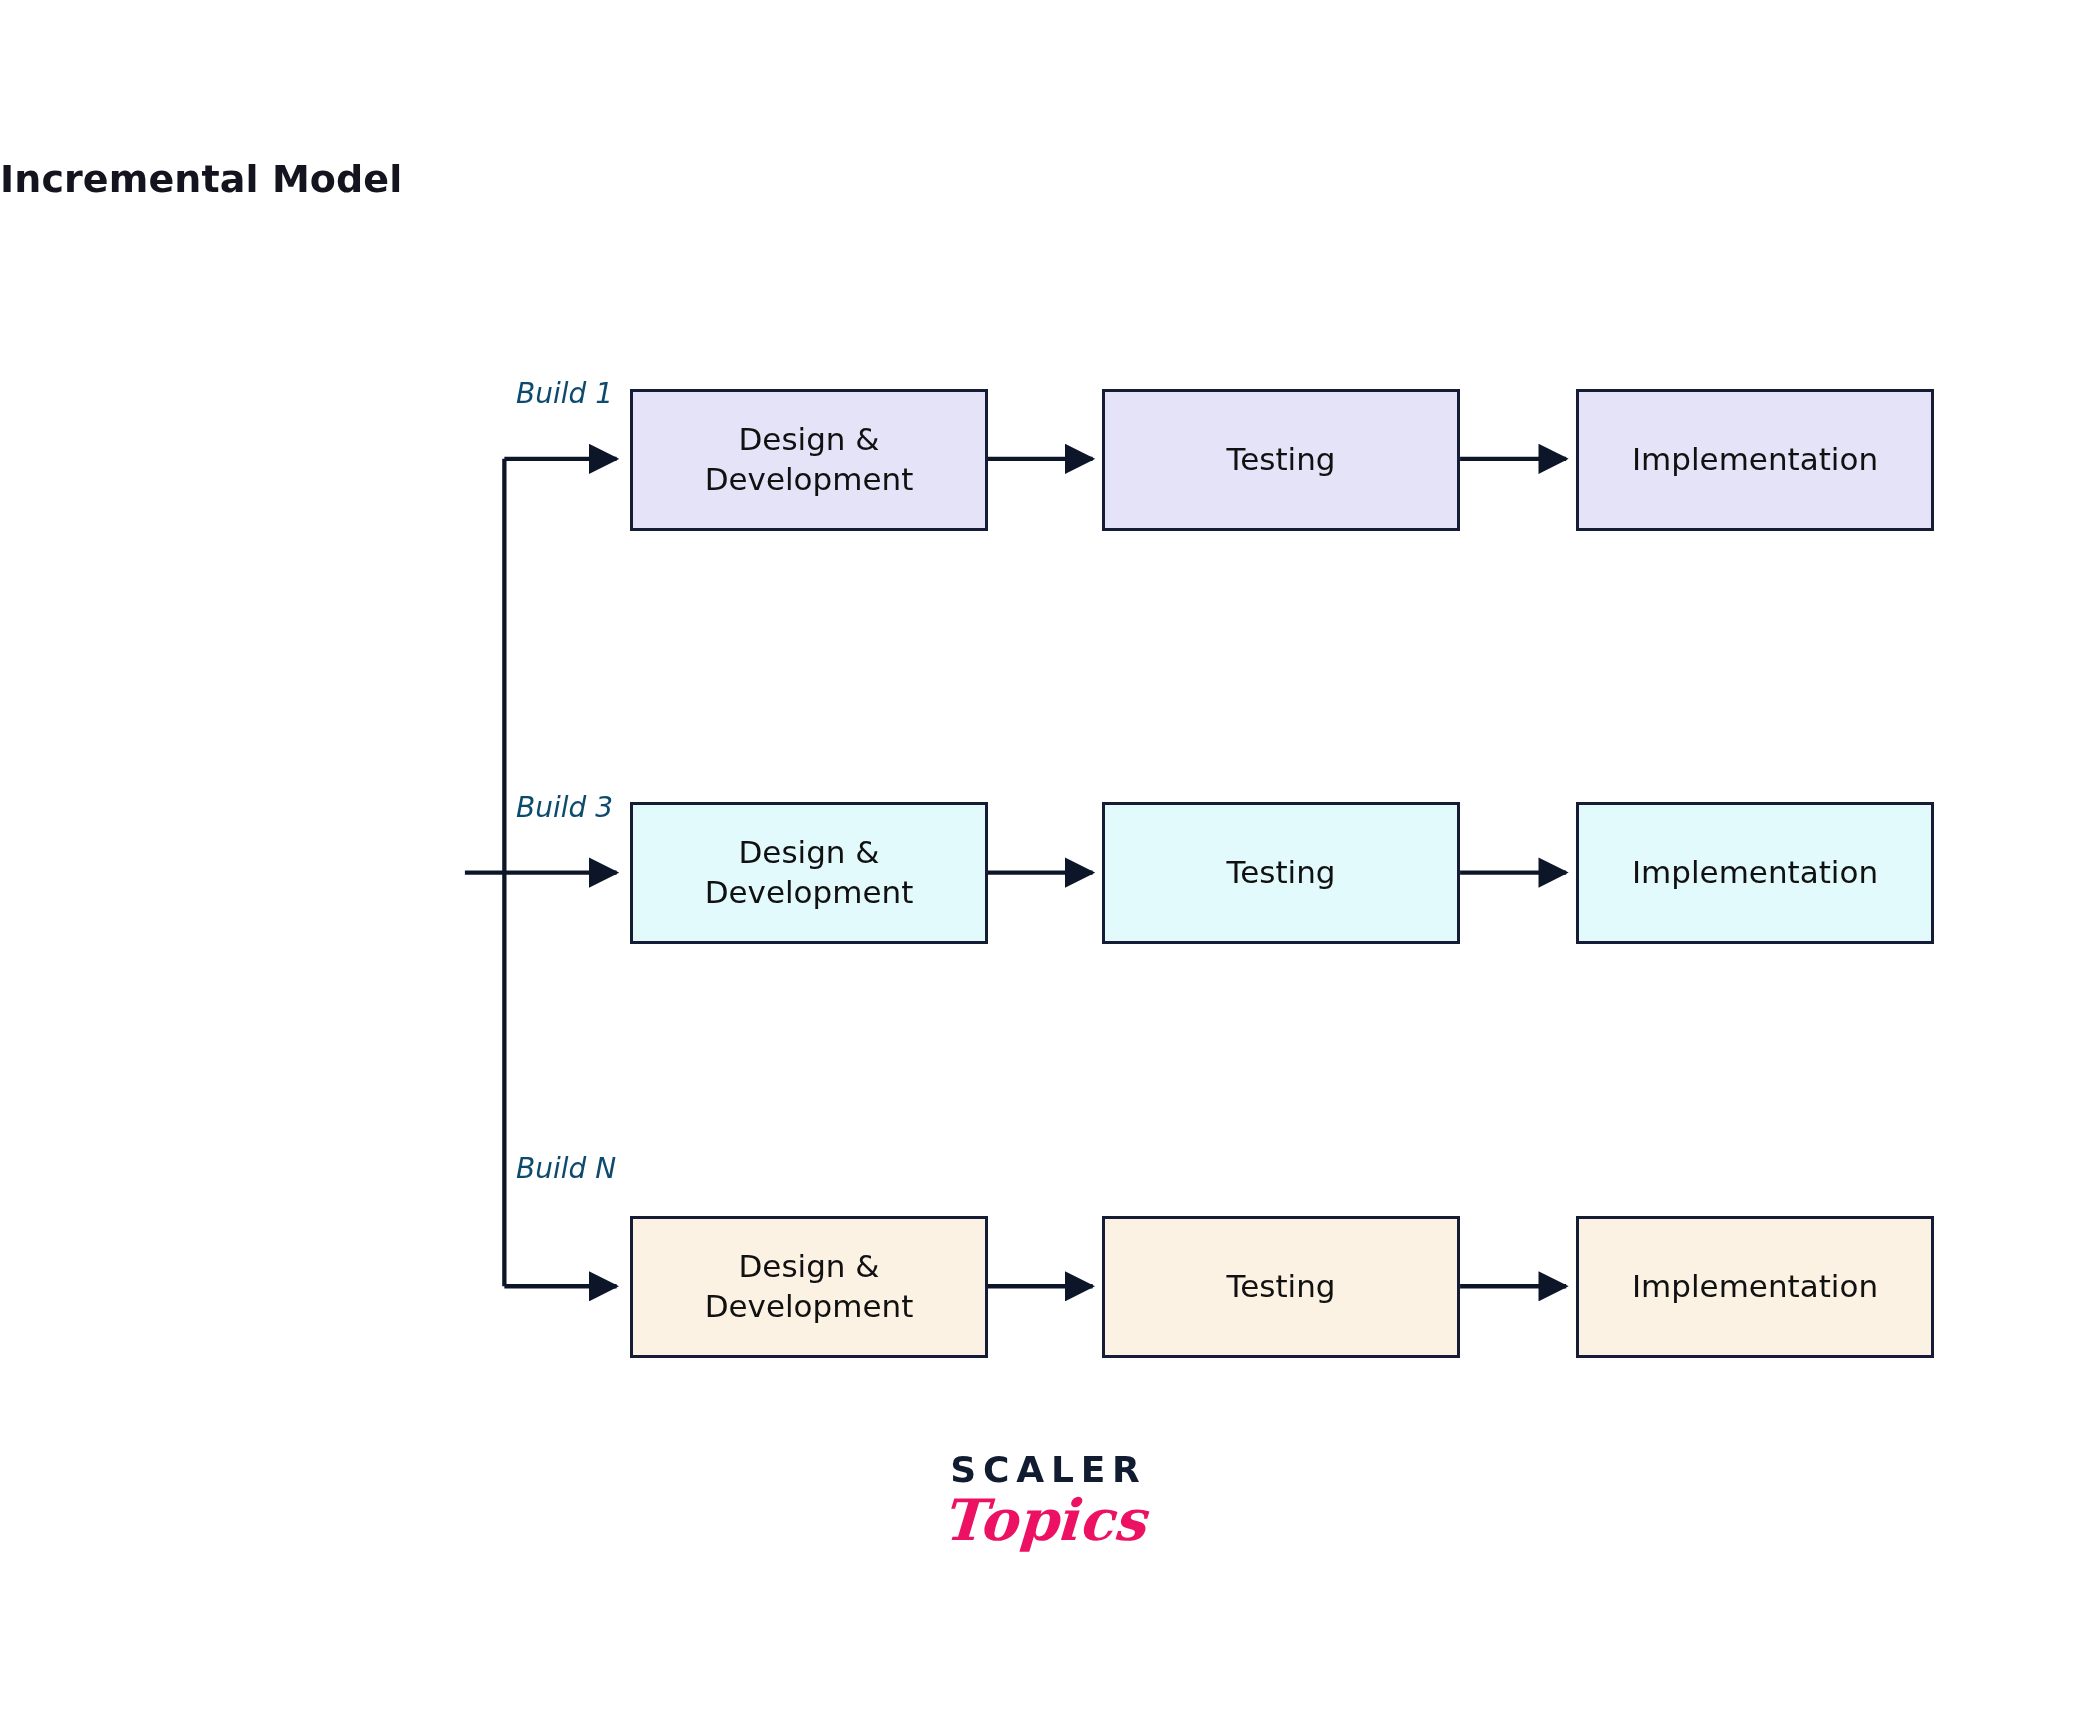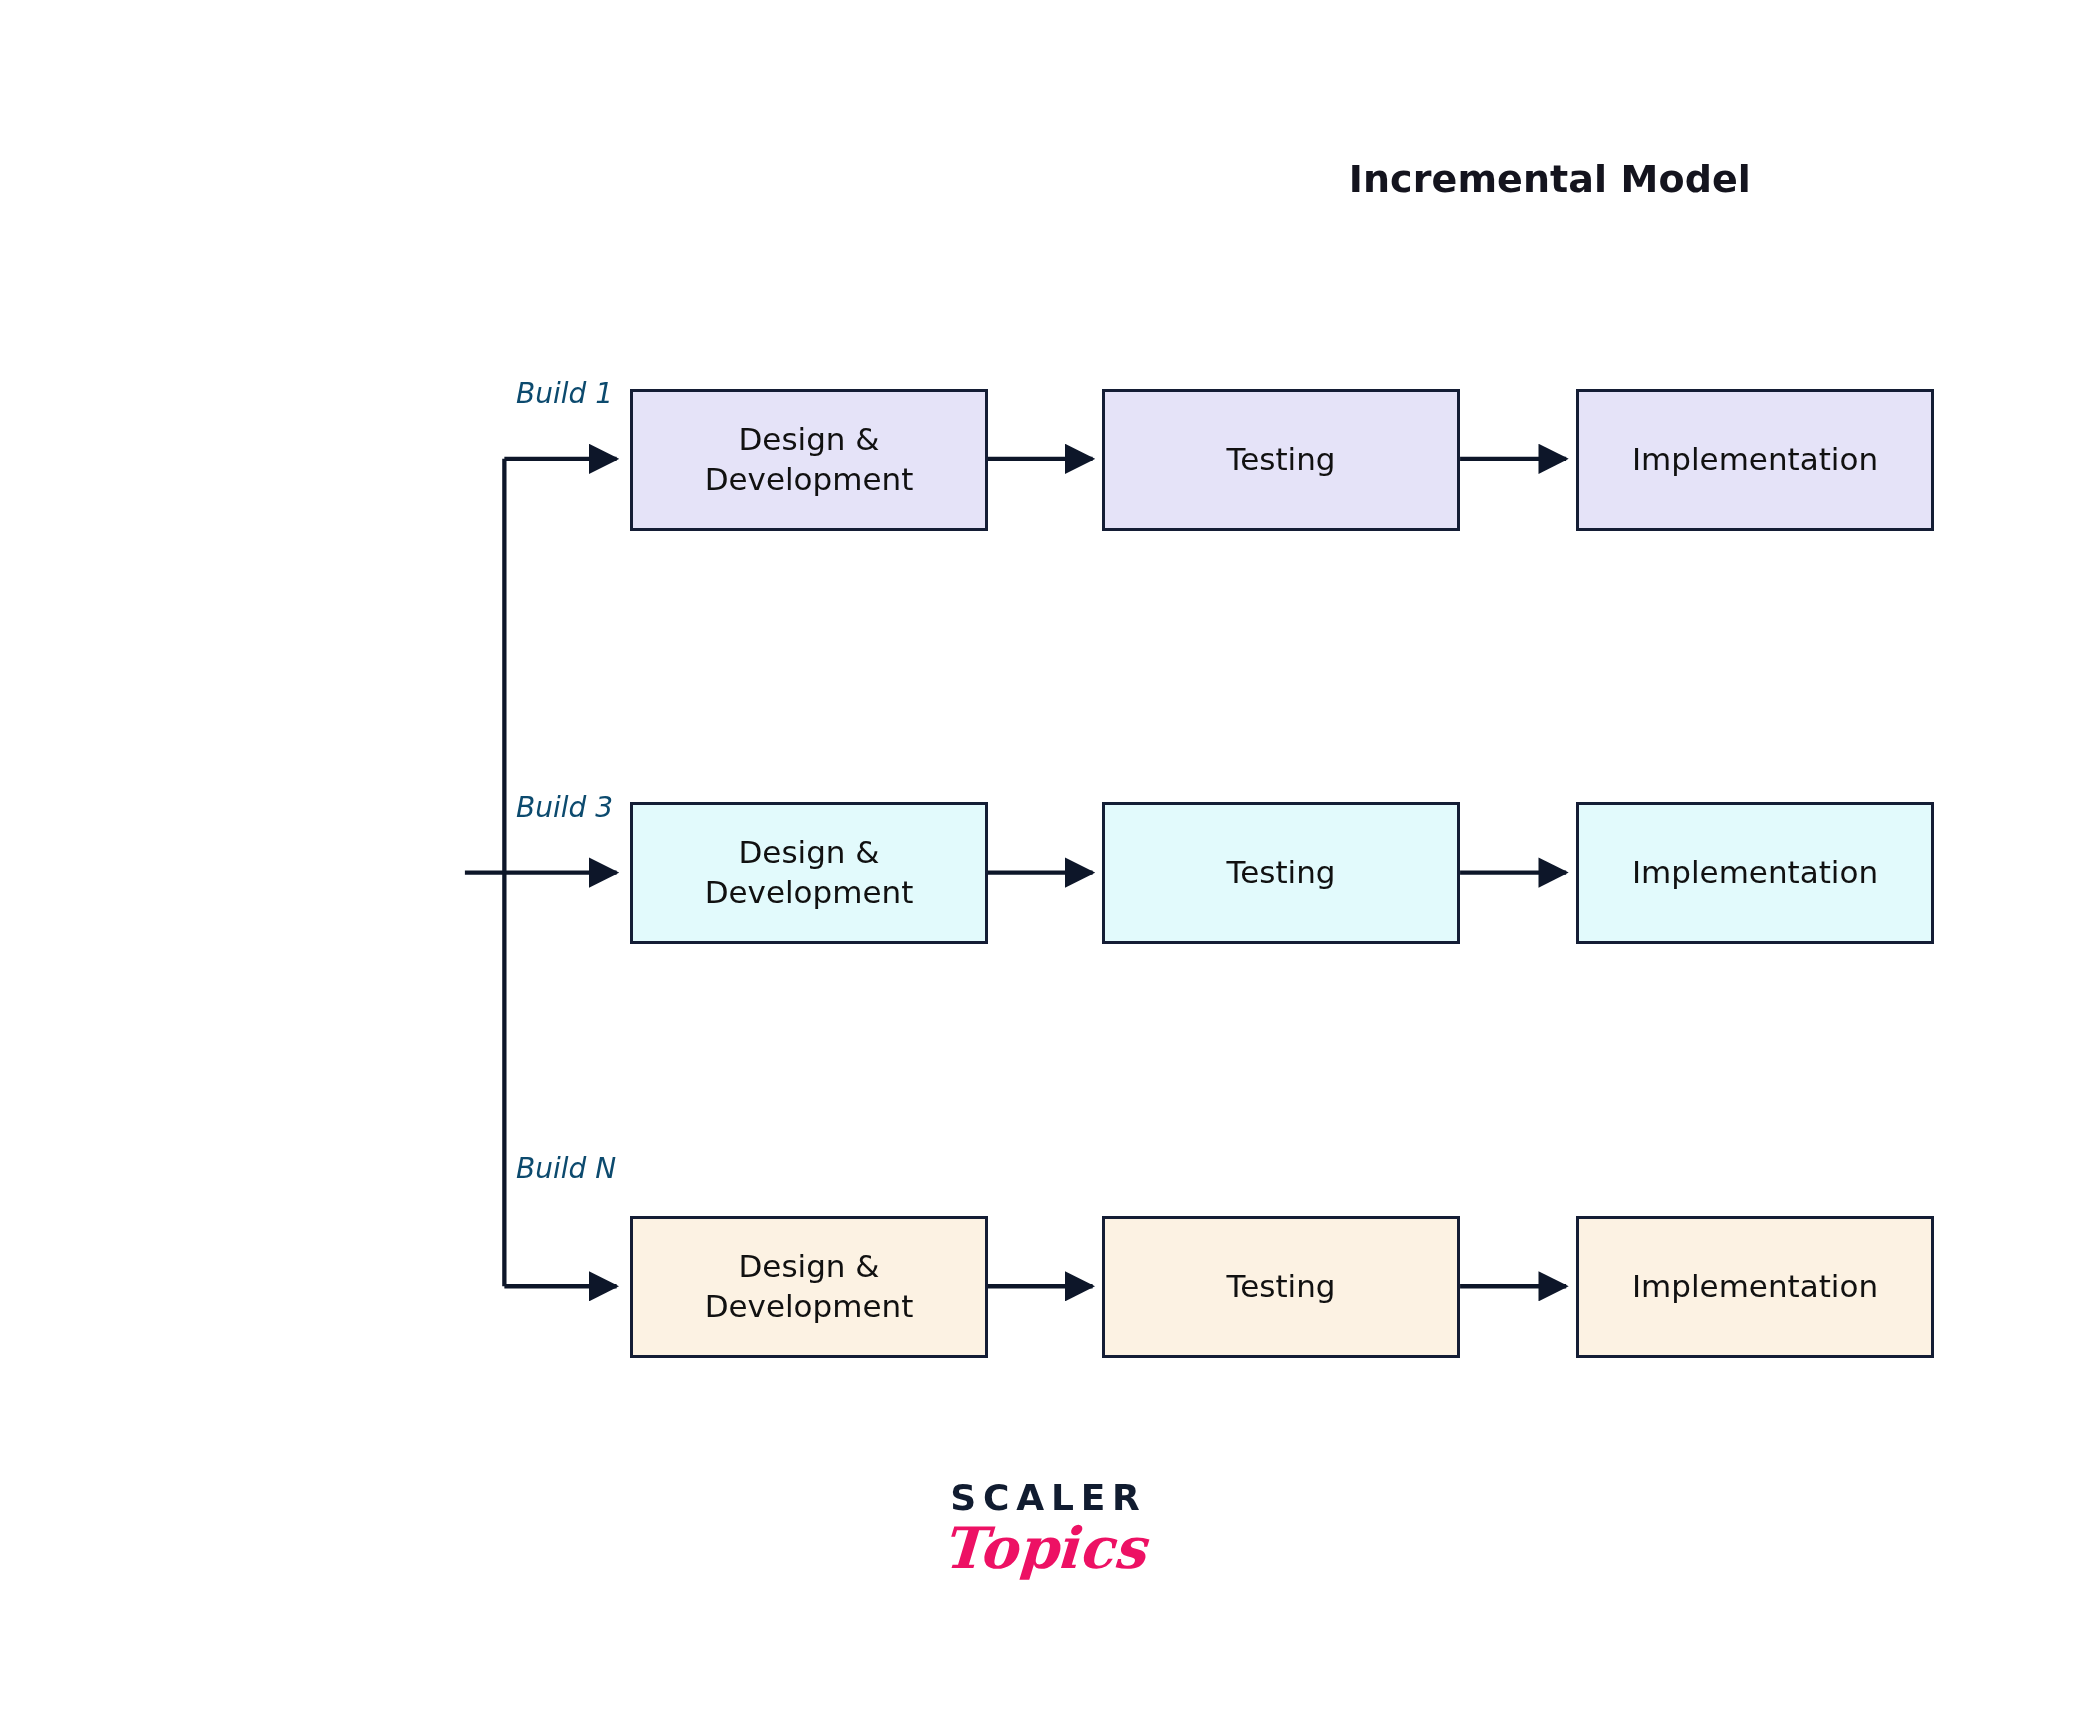--- a/index.html
+++ b/index.html
@@ -23,21 +23,21 @@
     left: 0;
     top: 0;
     width: 2097px;
     height: 1734px;
   }
   .diagram-title {
     position: absolute;
     left: 0;
     top: 157px;
     width: 1751px;
-    text-align: right;
+    text-align: left;
     font-family: "DejaVu Sans", sans-serif;
     font-weight: bold;
     font-size: 38px;
     color: #14141e;
     letter-spacing: 0.1px;
   }
   .node-box {
     position: absolute;
     box-sizing: border-box;
     border: 3.7px solid #141d35;
@@ -64,21 +64,20 @@
     white-space: nowrap;
   }
   
   .logo {
     position: absolute;
     left: 0;
     top: 1452px;
     width: 2097px;
     text-align: center;
     pointer-events: none;
-    margin-top: 28px;
   }
   .logo-scaler {
     font-family: "DejaVu Sans", sans-serif;
     font-weight: bold;
     font-size: 36px;
     letter-spacing: 6.8px;
     color: #111c30;
     display: block;
     line-height: 1;
   }

